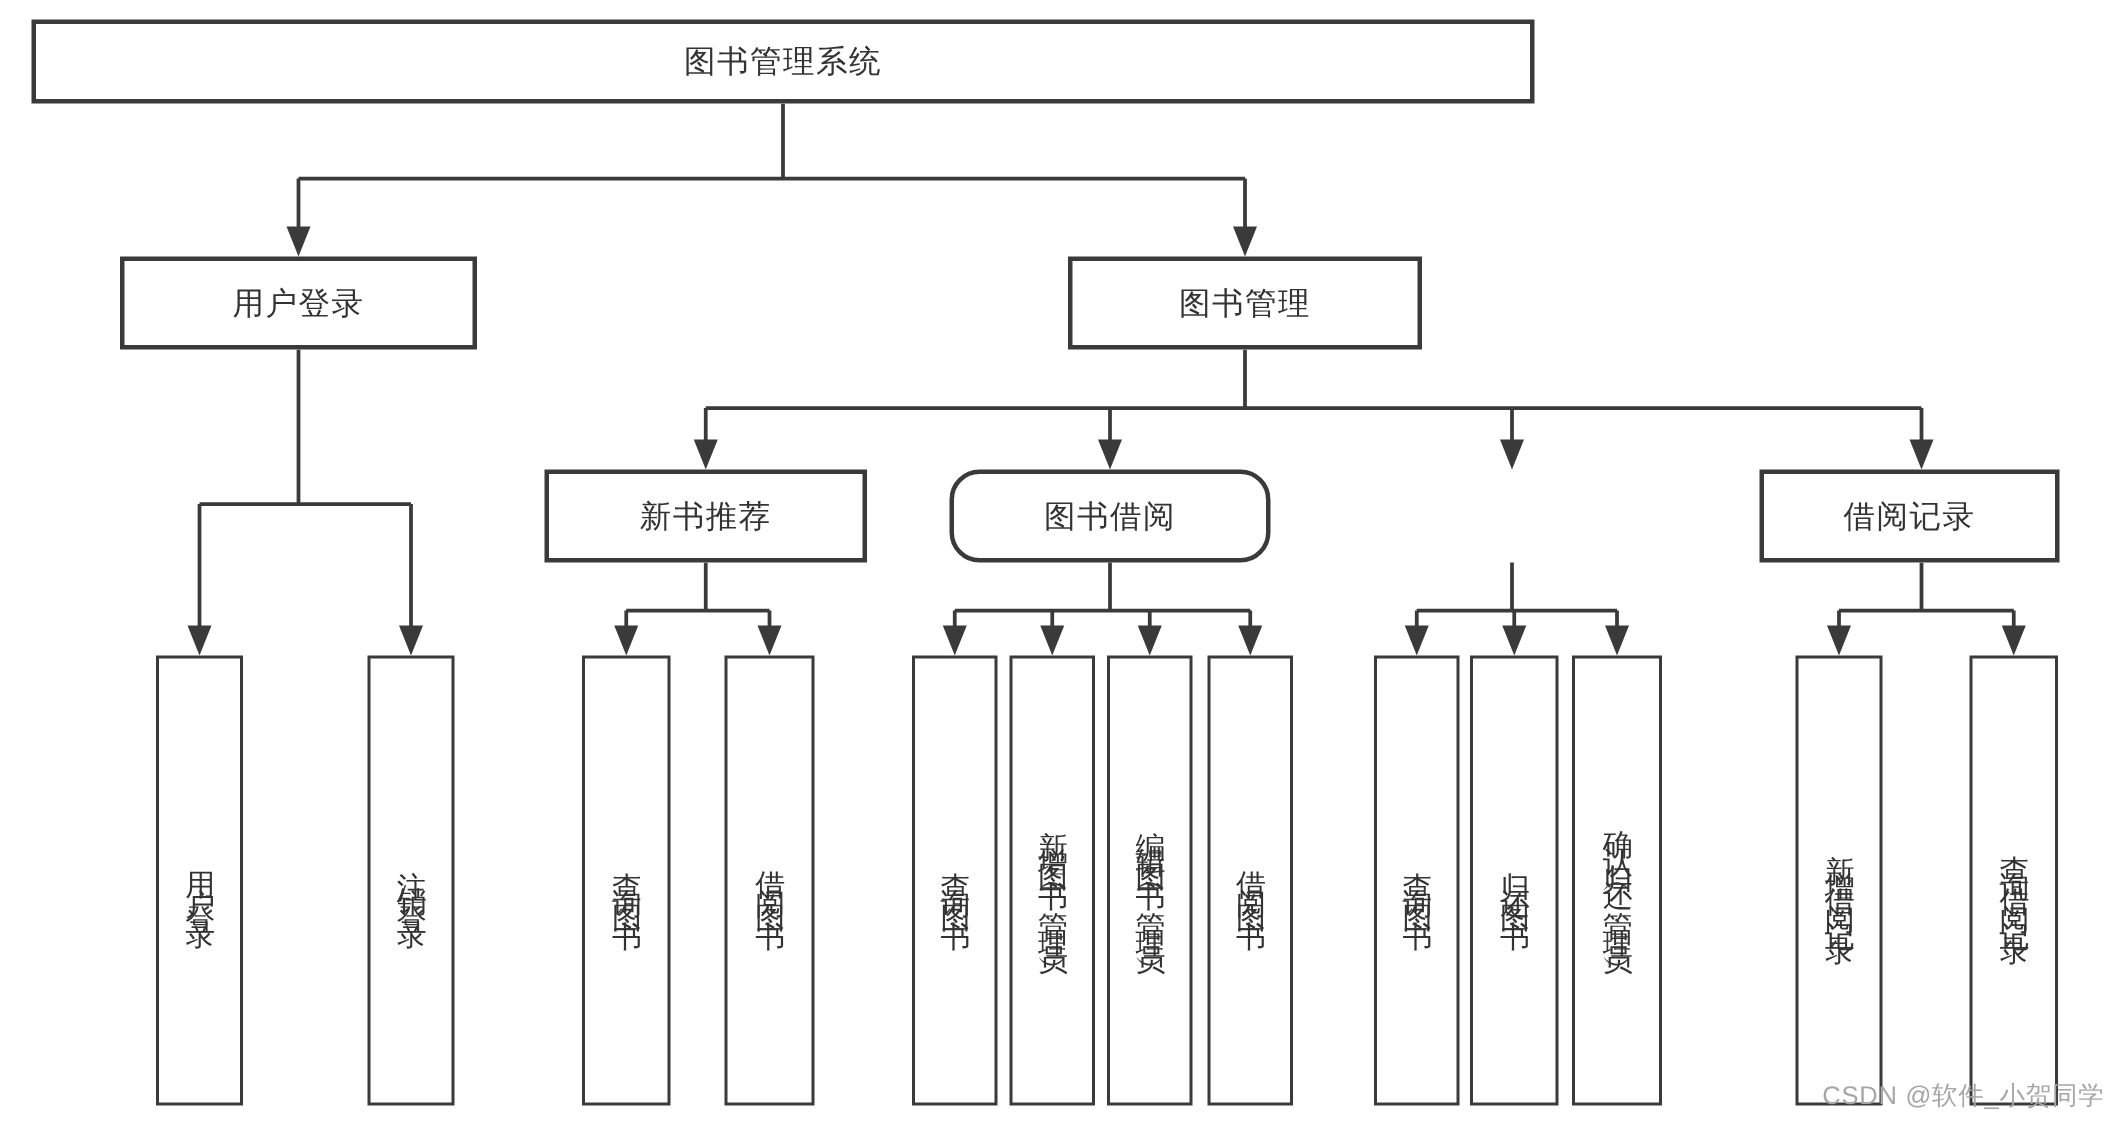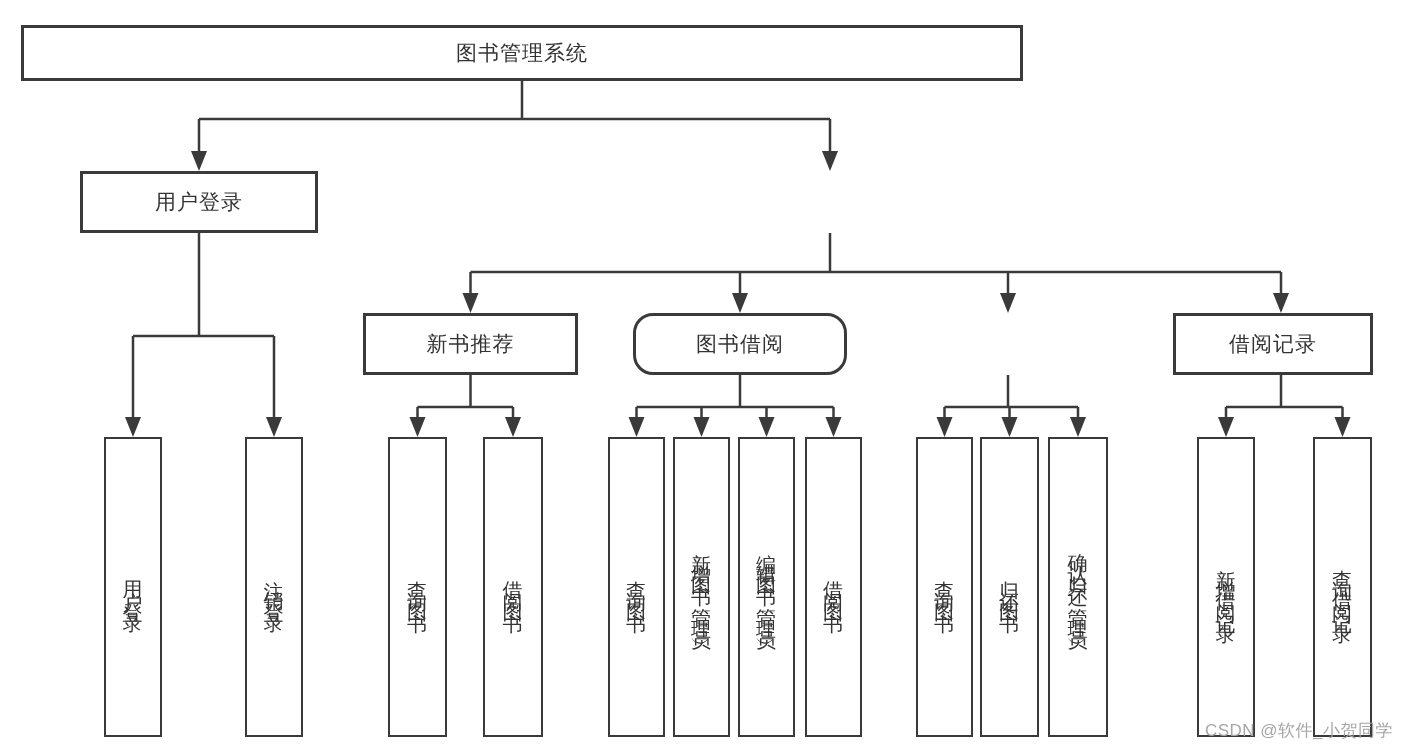--- a/index.html
+++ b/index.html
@@ -40,21 +40,21 @@
     writing-mode: vertical-lr;
     text-orientation: mixed;
     font-size: 20px;
     letter-spacing: 11px;
     line-height: 1;
     white-space: normal;
   }
   .watermark {
     position: absolute;
     top: 719px;
-    right: 12px;
+    right: 2px;
     color: var(--watermark);
     font-size: 17px;
     letter-spacing: 0.5px;
     z-index: 5;
   }
 </style>
 </head>
 <body>
 
 <div class="canvas">
@@ -82,23 +82,24 @@
     <polygon points="693.5,417 709.5,417 701.5,437"></polygon>
     <polygon points="758.5,417 774.5,417 766.5,437"></polygon>
     <polygon points="825.5,417 841.5,417 833.5,437"></polygon>
     <polygon points="936.5,417 952.5,417 944.5,437"></polygon>
     <polygon points="1001.5,417 1017.5,417 1009.5,437"></polygon>
     <polygon points="1070,417 1086,417 1078,437"></polygon>
     <polygon points="1218,417 1234,417 1226,437"></polygon>
     <polygon points="1334.5,417 1350.5,417 1342.5,437"></polygon>
   </svg>
 
-  <div class="box" style="left:21px; top:25px; width:1002px; height:56px;">图书管理系统</div>
+  <div class="box" style="left:21px; top:13px; width:1002px; height:56px;">图书管理系统</div>
 
   <div class="box" style="left:80px; top:171px; width:238px; height:62px;">用户登录</div>
+  <div class="box" style="left:712px; top:171px; width:236px; height:62px;">图书管理</div>
 
   <div class="box" style="left:363px; top:313px; width:215px; height:62px;">新书推荐</div>
   <div class="box" style="left:633px; top:313px; width:214px; height:62px;border-radius:20px;">图书借阅</div>
   <div class="box" style="left:1173px; top:313px; width:200px; height:62px;">借阅记录</div>
 
   <div class="box col" style="left:104px; width:58px;">用户登录</div>
   <div class="box col" style="left:245px; width:58px;">注销登录</div>
 
   <div class="box col" style="left:388px; width:59px;">查询图书</div>
   <div class="box col" style="left:483px; width:60px;">借阅图书</div>

